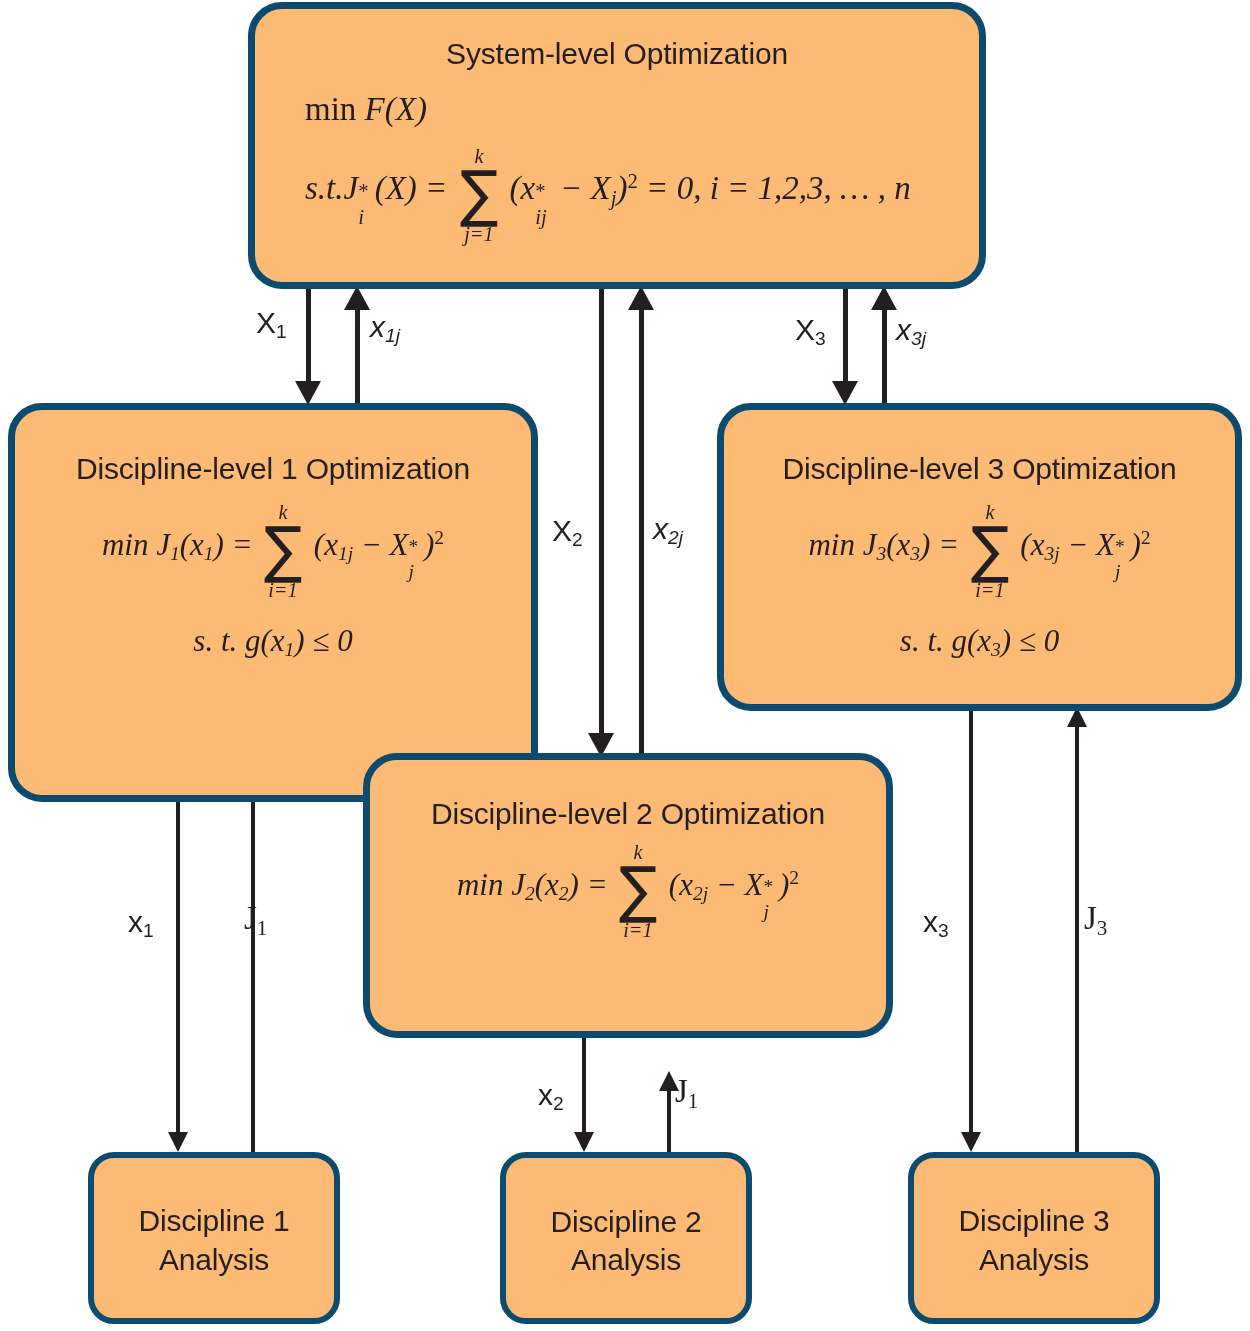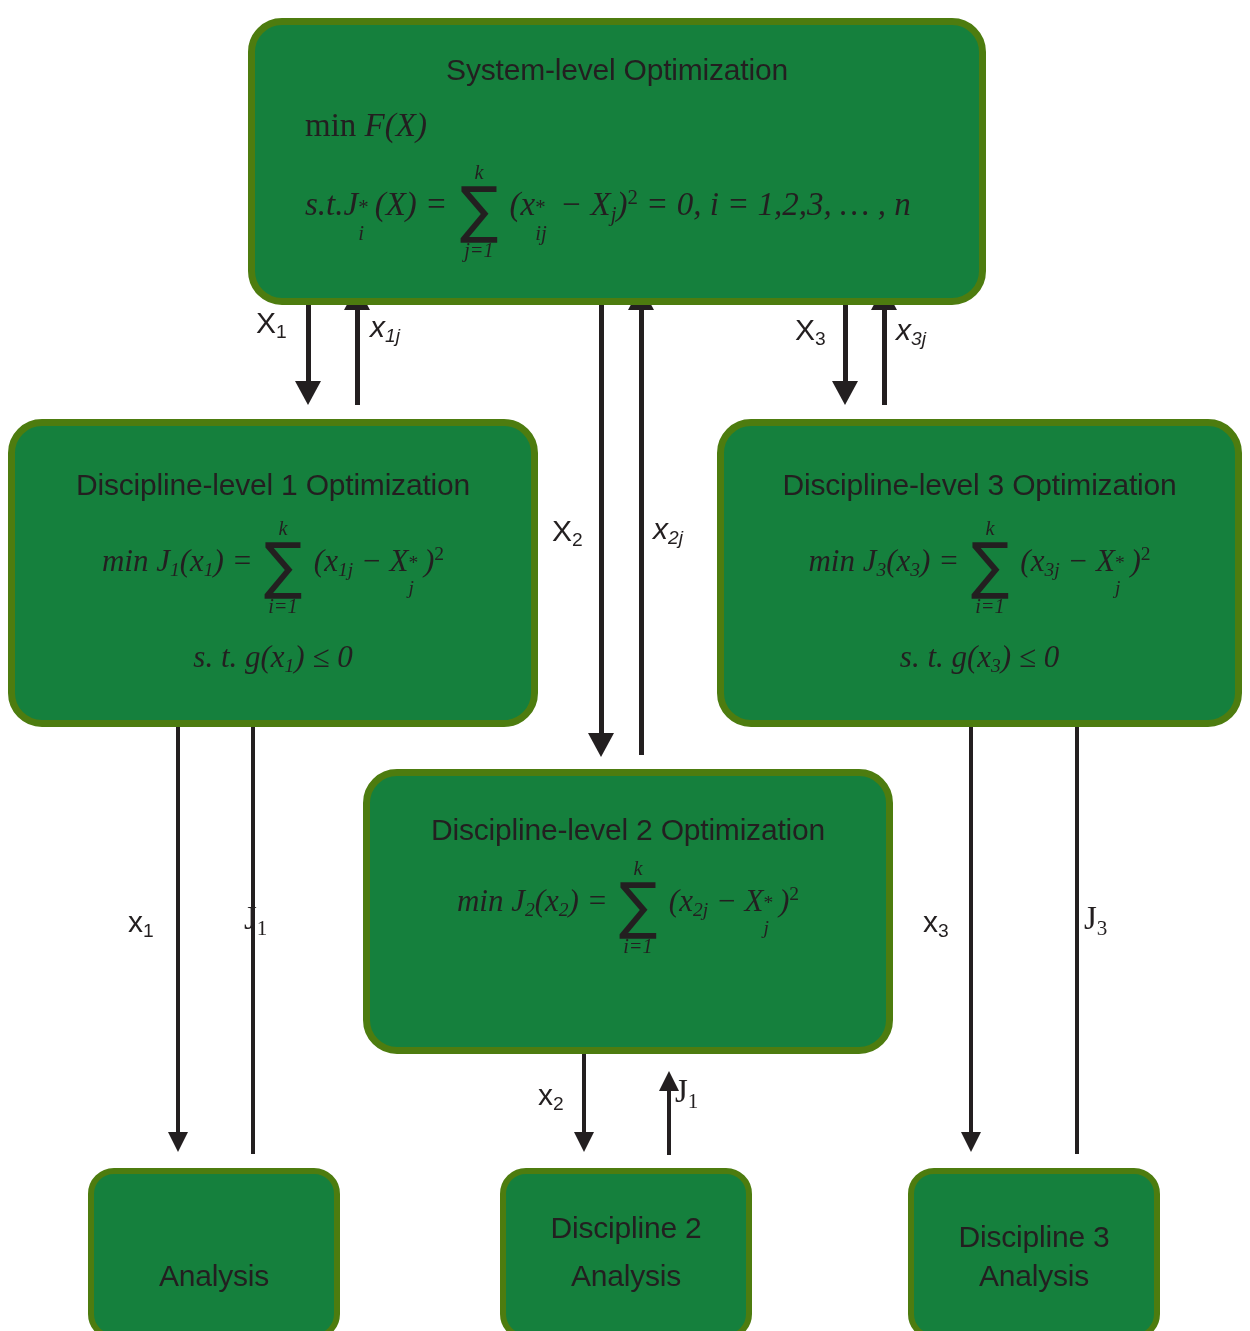--- a/index.html
+++ b/index.html
@@ -12,25 +12,24 @@
     width: 1250px;
     height: 1331px;
     background: #ffffff;
     overflow: hidden;
     font-family: "Liberation Sans", sans-serif;
     color: #1a1a1a;
   }
   .box {
     position: absolute;
     box-sizing: border-box;
-    border: 7px solid #4d7c0f;
+    border: 7px solid #0c4a6e;
     border-radius: 34px;
-    background: #15803d;
+    background: #fdba74;
     z-index: 5;
-    margin-top: 16px;
   }
   .box.small {
     border-width: 6px;
     border-radius: 26px;
   }
   .box-title {
     position: absolute;
     left: 0;
     right: 0;
     text-align: center;
@@ -220,21 +219,21 @@
       <span class="up">min</span>&nbsp;<span>F(X)</span>
     </div>
 
     <div class="eq" style="top:160px; font-size:33px; text-align:left; left:50px;">
       <span>s.t.</span><span>J</span><span class="subsup"><span class="s-sup">*</span><span class="s-sub">i</span></span>&nbsp;&nbsp;<span>(X) =</span>
       <span class="big-sum">∑<span class="sum-lim sum-top">k</span><span class="sum-lim sum-bot">j=1</span></span>
       <span>(x</span><span class="subsup"><span class="s-sup">*</span><span class="s-sub">ij</span></span>&nbsp;&nbsp;<span> − X</span><sub>j</sub><span>)</span><sup class="up">2</sup><span> = 0, i = 1,2,3, … , n</span>
     </div>
   </div>
 
-  <div class="box" style="left:8px; top:403px; width:530px; height:308px;">
+  <div class="box" style="left:8px; top:403px; width:530px; height:399px;">
     <div class="box-title" style="top:42px;">Discipline-level 1 Optimization</div>
 
     <div class="eq" style="top:115px; font-size:31px;">
       <span>min</span>&nbsp;<span>J</span><sub>1</sub><span>(x</span><sub>1</sub><span>) =</span>
       <span class="big-sum">∑<span class="sum-lim sum-top">k</span><span class="sum-lim sum-bot">i=1</span></span>
       <span>(x</span><sub>1j</sub><span> − X</span><span class="subsup"><span class="s-sup">*</span><span class="s-sub">j</span></span>&nbsp;&nbsp;<span>)</span><sup class="up">2</sup>
     </div>
 
     <div class="eq" style="top:213px; font-size:31px;">
       <span>s. t. g(x</span><sub>1</sub><span>) ≤ 0</span>
@@ -260,25 +259,26 @@
 
     <div class="eq" style="top:105px; font-size:31px;">
       <span>min</span>&nbsp;<span>J</span><sub>2</sub><span>(x</span><sub>2</sub><span>) =</span>
       <span class="big-sum">∑<span class="sum-lim sum-top">k</span><span class="sum-lim sum-bot">i=1</span></span>
       <span>(x</span><sub>2j</sub><span> − X</span><span class="subsup"><span class="s-sup">*</span><span class="s-sub">j</span></span>&nbsp;&nbsp;<span>)</span><sup class="up">2</sup>
     </div>
 
   </div>
 
   <div class="box small" style="left:88px; top:1152px; width:252px; height:172px;">
+    <div class="box-title" style="top:46px;">Discipline 1</div>
     <div class="box-title" style="top:85px;">Analysis</div>
   </div>
 
   <div class="box small" style="left:500px; top:1152px; width:252px; height:172px;">
-    <div class="box-title" style="top:37px;">Discipline 2</div>
+    <div class="box-title" style="top:47px;">Discipline 2</div>
     <div class="box-title" style="top:85px;">Analysis</div>
   </div>
 
   <div class="box small" style="left:908px; top:1152px; width:252px; height:172px;padding-left:40px;">
     <div class="box-title" style="top:46px;">Discipline 3</div>
     <div class="box-title" style="top:85px;">Analysis</div>
   </div>
 
 </div>
 

